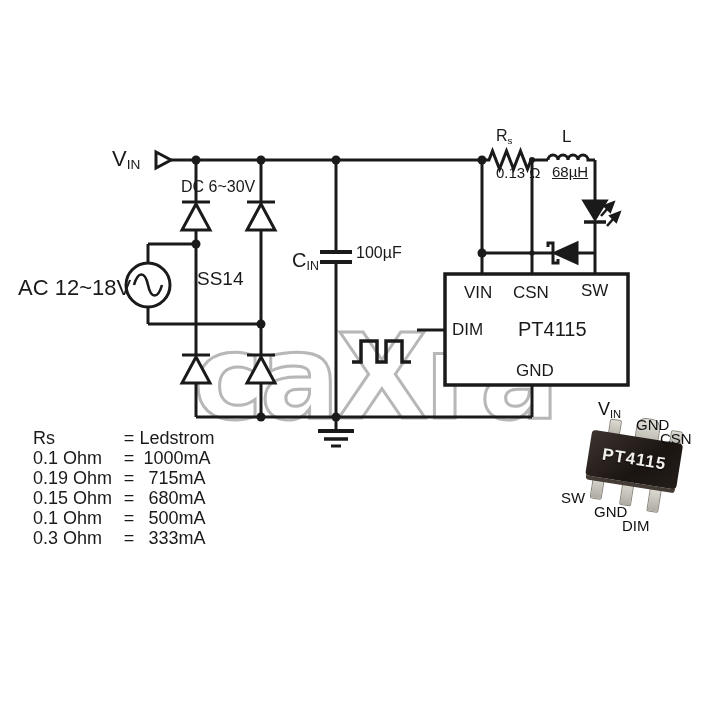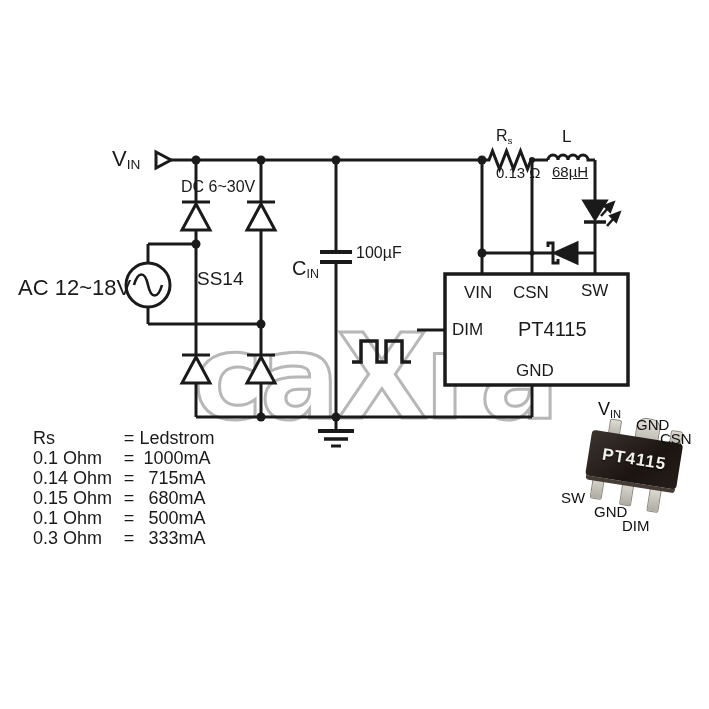--- a/index.html
+++ b/index.html
@@ -143,21 +143,21 @@
       <circle cx="336" cy="417" r="4.5"></circle>
     </g>
   </svg>
 
   <div class="lbl" style="left:112px;top:146px;font-size:22px;">
     <span>V</span><sub class="s">IN</sub>
   </div>
   <div class="lbl" style="left:181px;top:135px;font-size:16px;margin-top:43px;">DC 6~30V</div>
   <div class="lbl" style="left:18px;top:275px;font-size:22px;">AC 12~18V</div>
   <div class="lbl" style="left:197px;top:268px;font-size:19px;text-align:center;">SS14</div>
-  <div class="lbl" style="left:292px;top:257px;font-size:20px;">
+  <div class="lbl" style="left:292px;top:249px;font-size:20px;">
     <span>C</span><sub class="s">IN</sub>
   </div>
   <div class="lbl" style="left:356px;top:244px;font-size:16px;">100µF</div>
   <div class="lbl" style="left:496px;top:127px;font-size:16px;">
     <span>R</span><sub class="s">s</sub>
   </div>
   <div class="lbl" style="left:496px;top:164px;font-size:15px;">0.13 Ω</div>
   <div class="lbl" style="left:562px;top:127px;font-size:17px;">L</div>
   <div class="lbl" style="left:552px;top:163px;font-size:15px;text-decoration:underline;">68µH</div>
 
@@ -173,21 +173,21 @@
       <span class="rs-c1">Rs</span>
         <span class="rs-c2">=</span>
         <span class="rs-c3">Ledstrom</span>
     </div>
     <div class="rs-row">
       <span class="rs-c1">0.1  Ohm</span>
         <span class="rs-c2">=</span>
         <span class="rs-c3">1000mA</span>
     </div>
     <div class="rs-row">
-      <span class="rs-c1">0.14 Ohm</span>
+      <span class="rs-c1">0.19 Ohm</span>
         <span class="rs-c2">=</span>
         <span class="rs-c3">715mA</span>
     </div>
     <div class="rs-row">
       <span class="rs-c1">0.15 Ohm</span>
         <span class="rs-c2">=</span>
         <span class="rs-c3">680mA</span>
     </div>
     <div class="rs-row">
       <span class="rs-c1">0.1  Ohm</span>

